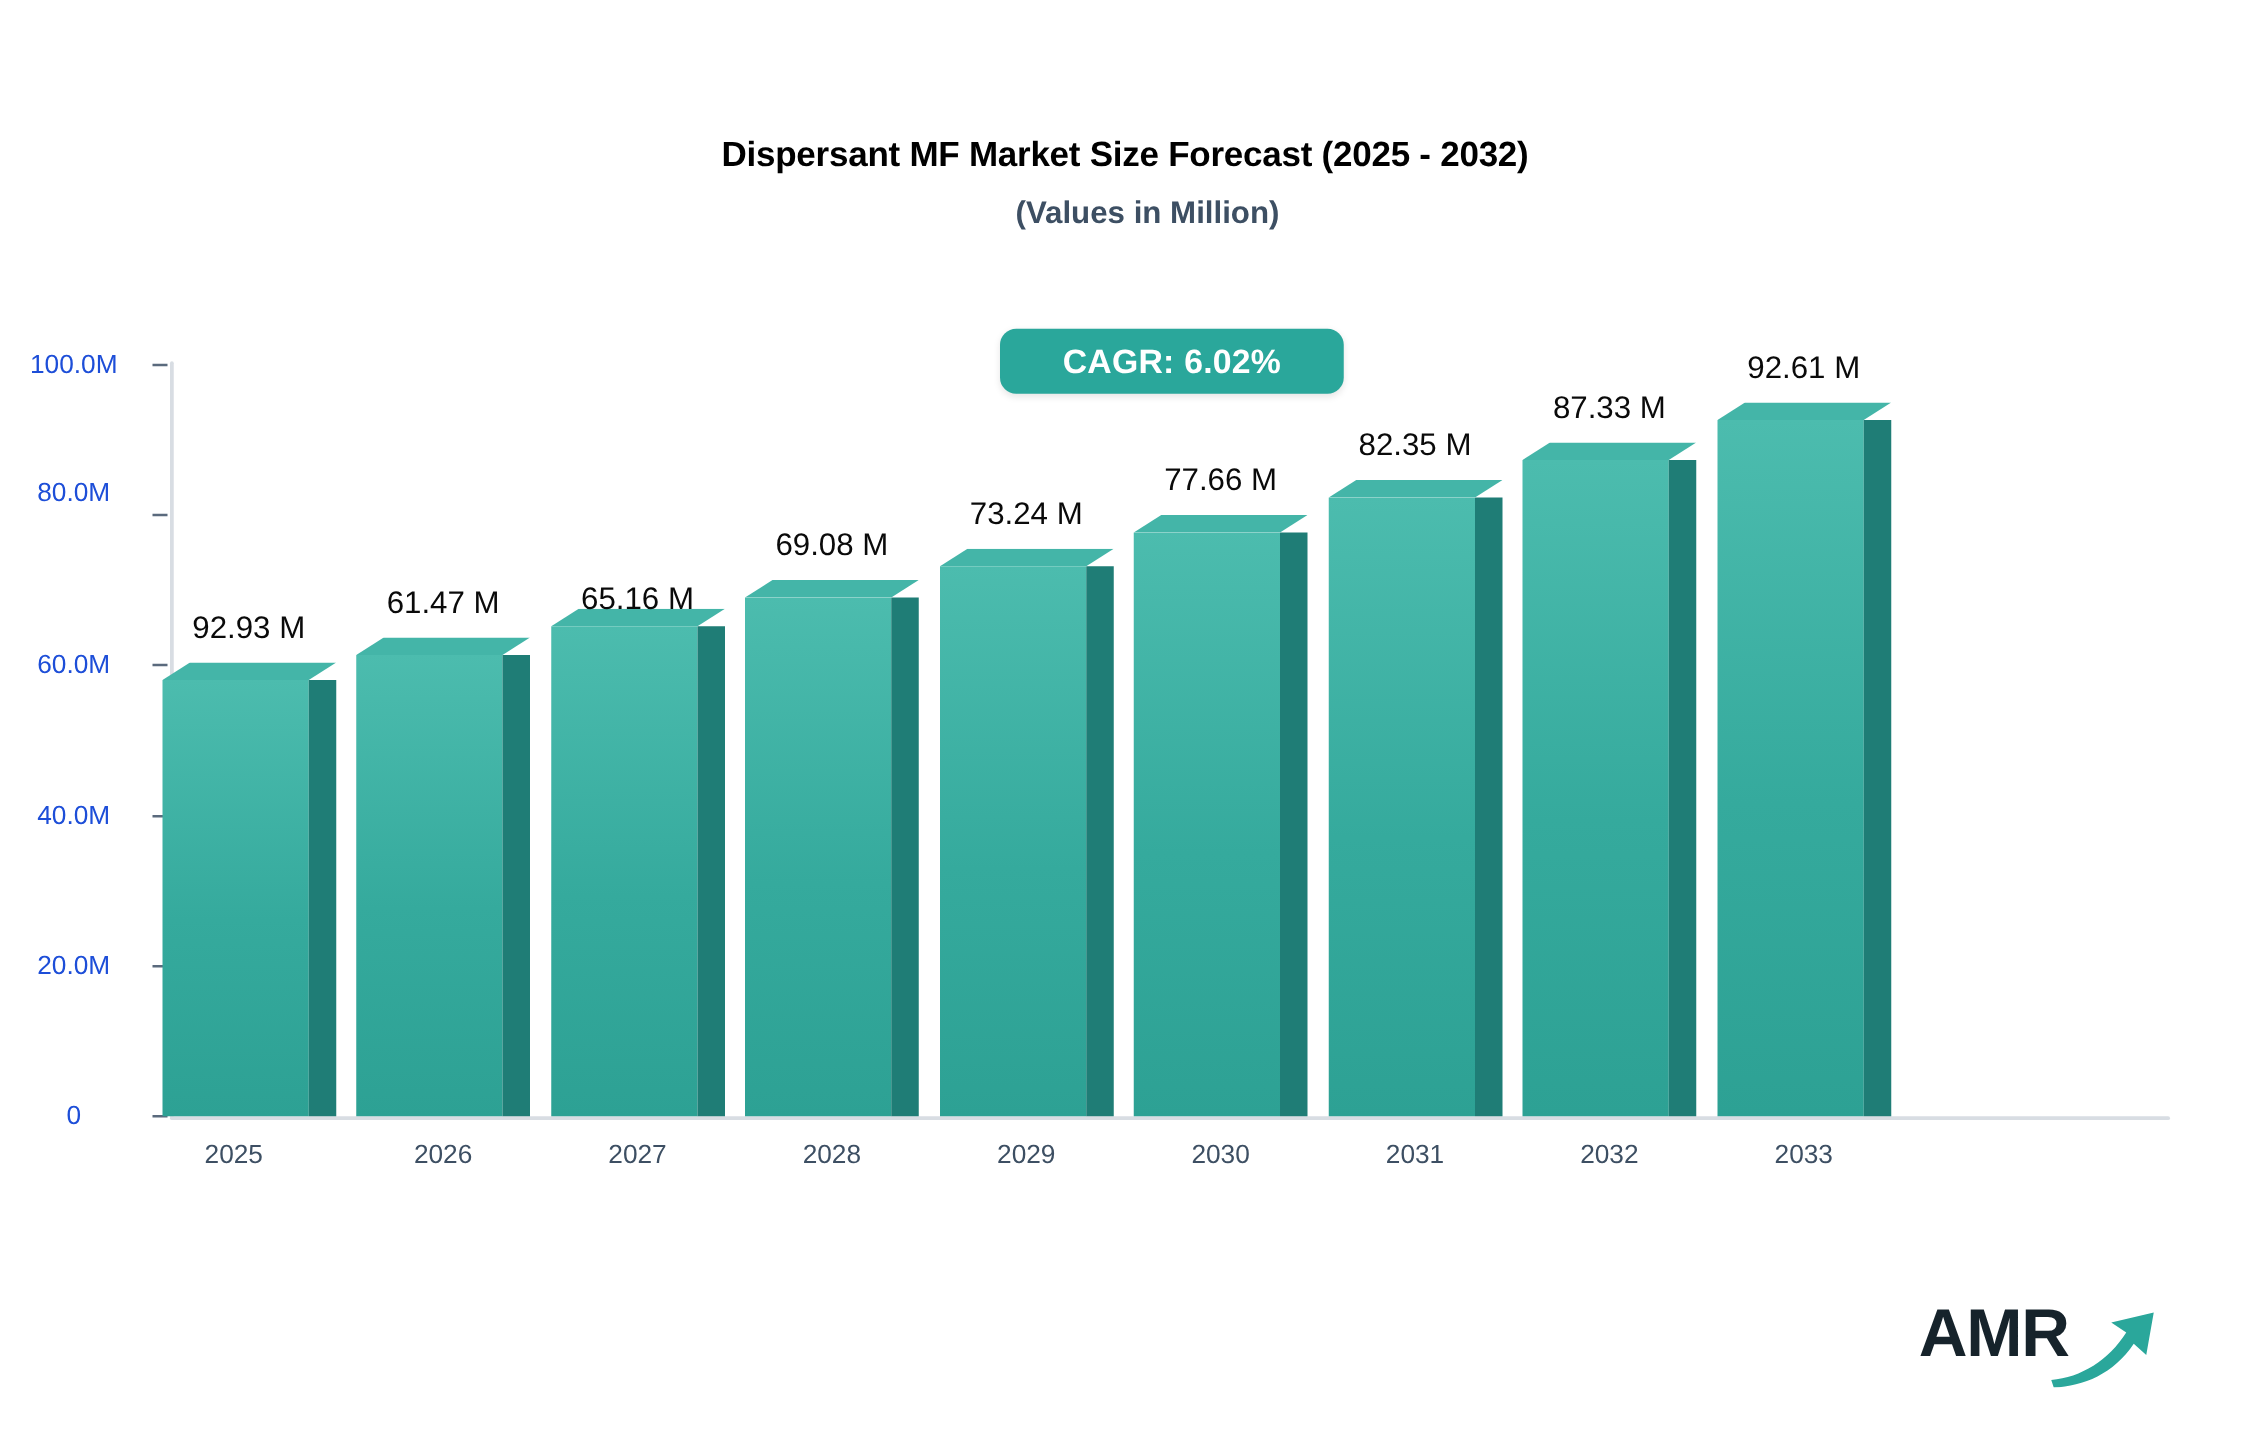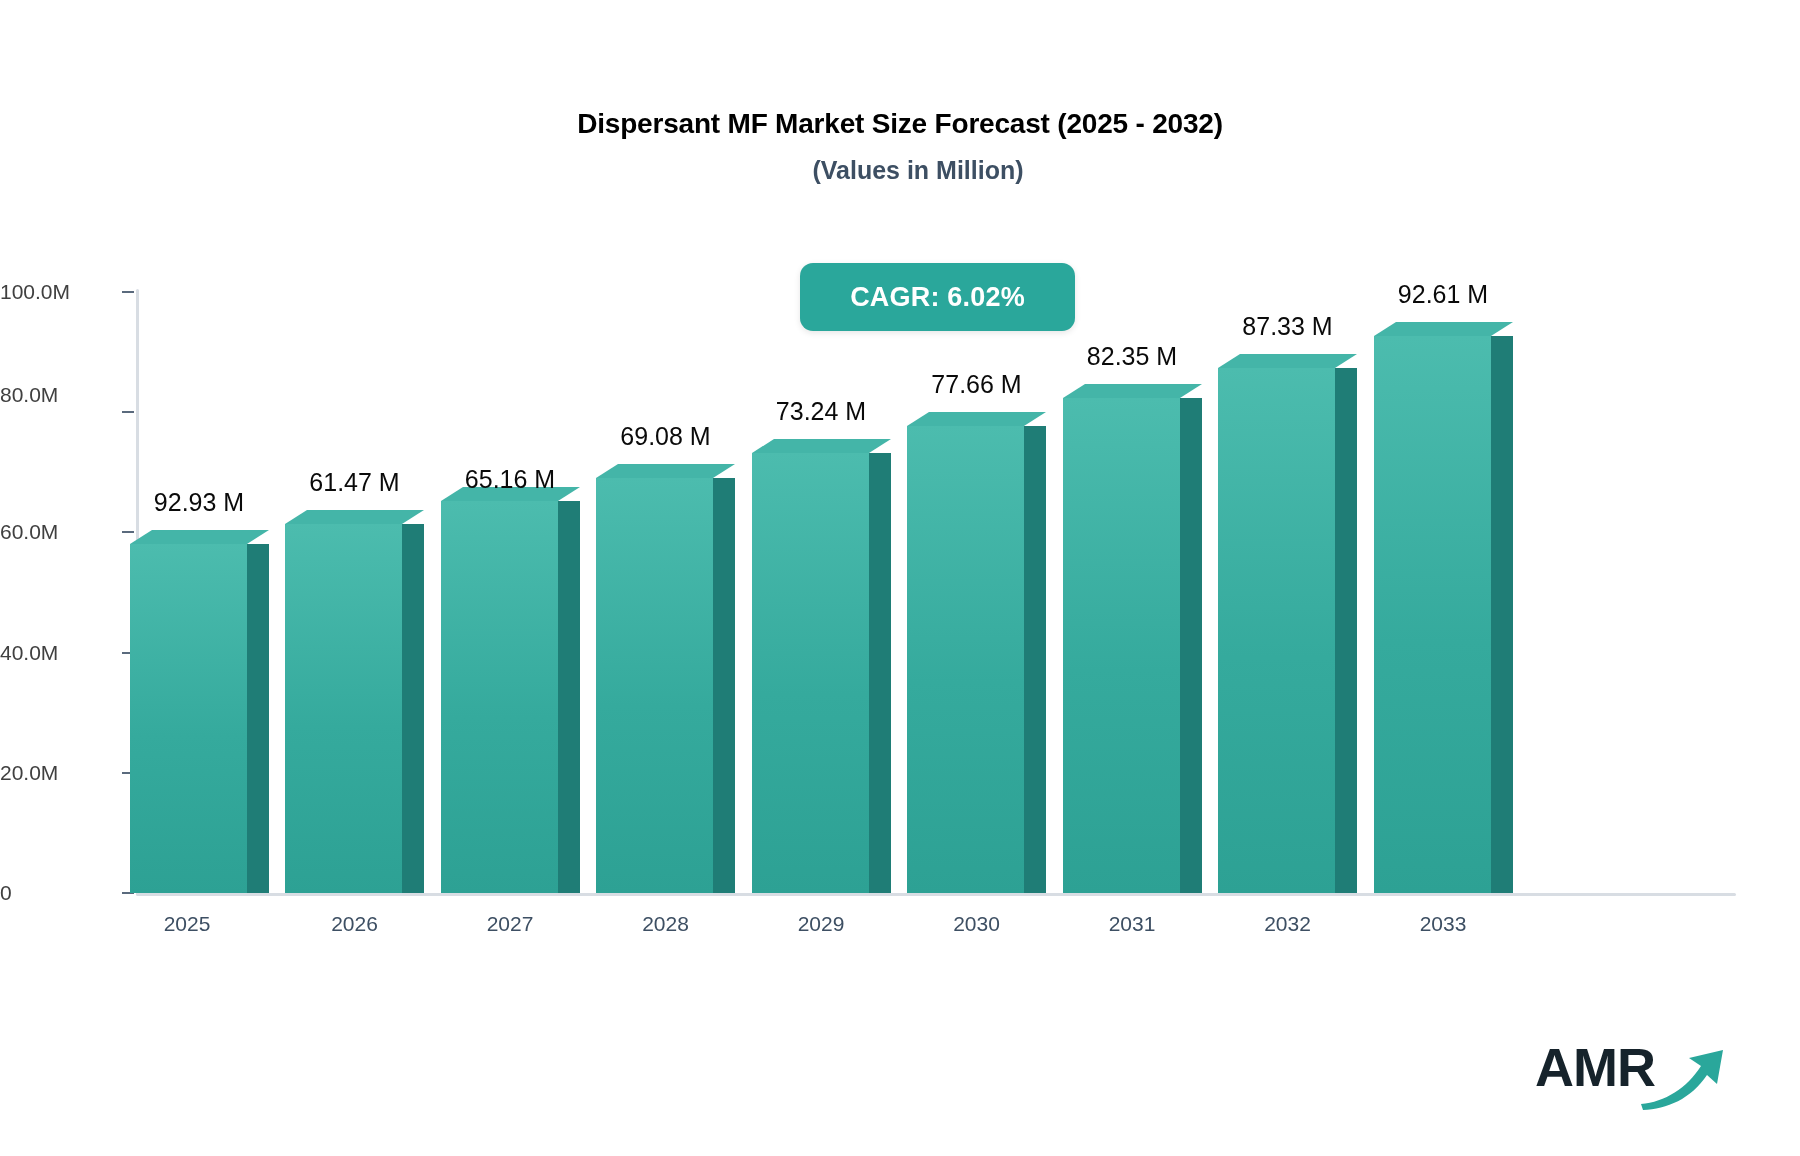--- a/index.html
+++ b/index.html
@@ -47,21 +47,21 @@
     white-space: nowrap;
     padding-left: 36px;
   }
 
   
   .cagr-badge {
     position: absolute;
     left: 800px;
     top: 263px;
     width: 275px;
-    height: 68px;
+    height: 52px;
     background: #2aa79b;
     border-radius: 13px;
     color: #ffffff;
     font-size: 27px;
     font-weight: bold;
     display: flex;
     align-items: center;
     justify-content: center;
     box-shadow: 0 2px 6px rgba(0,0,0,0.10);
     letter-spacing: 0.2px;
@@ -93,23 +93,23 @@
     width: 1600px;
     height: 3px;
     background: #d8dde3;
     border-radius: 2px;
   }
 
   .ytick {
     position: absolute;
     left: 0;
     width: 118px;
-    text-align: left;
+    text-align: center;
     font-size: 21px;
-    color: #404040;
+    color: #1d4ed8;
     transform: translateY(-50%);
     white-space: nowrap;
   }
   .ytick-dash {
     position: absolute;
     left: 122px;
     width: 12px;
     height: 2px;
     background: #5a6a7d;
     transform: translateY(-50%);

